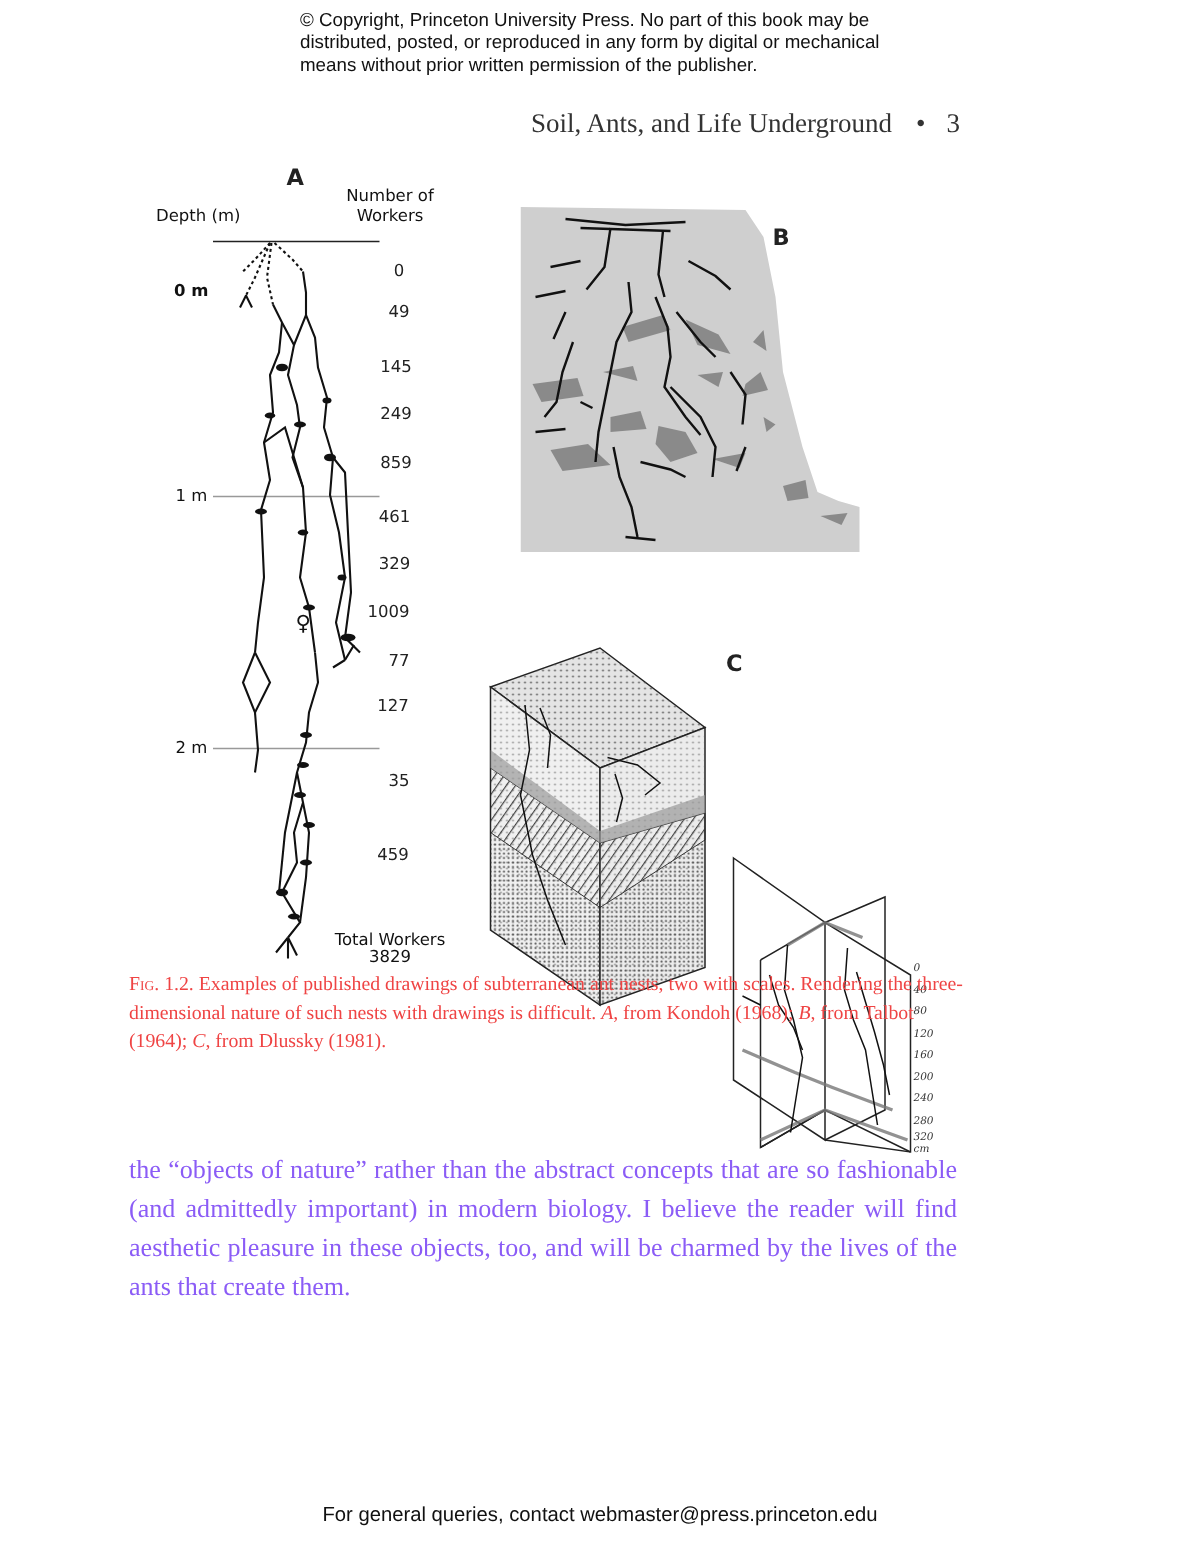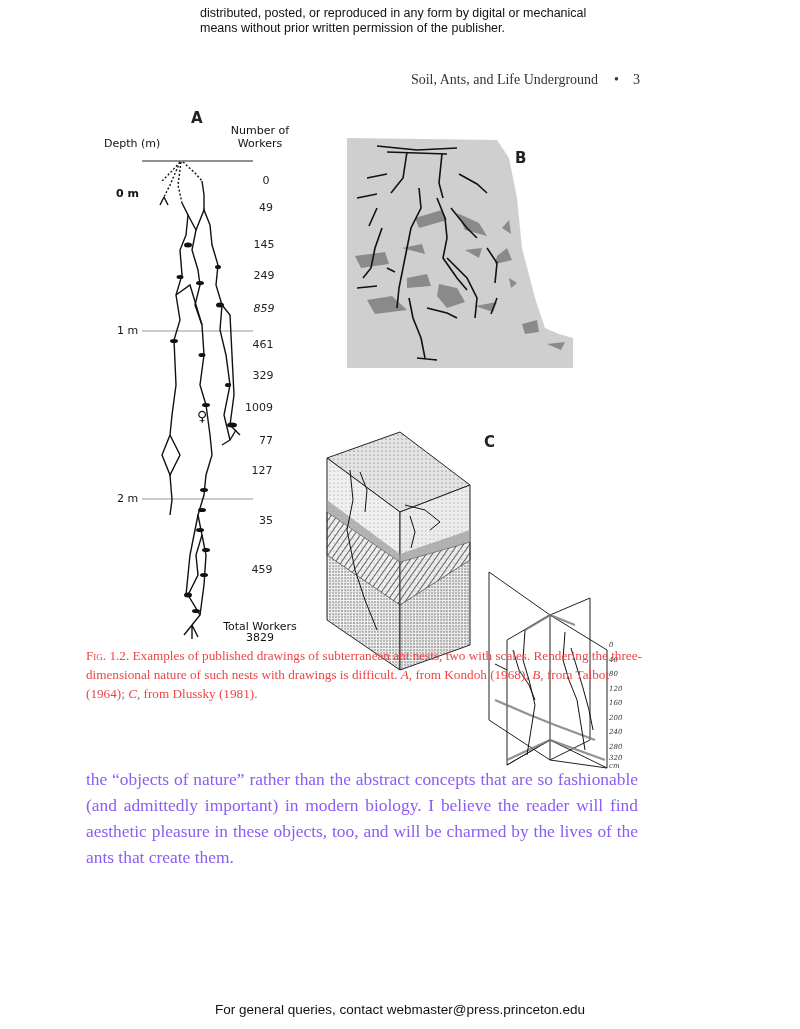--- a/index.html
+++ b/index.html
@@ -3,21 +3,21 @@
 <meta charset="utf-8">
 <style>
   html, body { margin: 0; padding: 0; background: #ffffff; }
   body { width: 800px; height: 1029px; position: relative; overflow: hidden; color: #222; }
   .copyright {
     position: absolute; left: 200px; top: 6px; width: 420px;
     font-family: "Liberation Sans", sans-serif; font-size: 12.5px; line-height: 15px; color: #111;
   }
   .running-head {
     position: absolute; left: 340px; top: 72px; width: 300px; text-align: right;
-    font-family: "Liberation Serif", serif; font-size: 14px; color: #333; white-space: nowrap;
+    font-family: "Liberation Serif", serif; font-size: 18px; color: #333; white-space: nowrap;
   }
   .running-head .dot { margin: 0 14px 0 16px; }
   .figure { position: absolute; left: 0; top: 100px; width: 800px; height: 580px; }
   .lbl-sans { font-family: "DejaVu Sans", sans-serif; position: absolute; color: #111; text-align: right; }
   .panel-letter { font-family: "DejaVu Sans", sans-serif; font-weight: bold; font-size: 15px; position: absolute; }
   .worker-count { font-family: "DejaVu Sans", sans-serif; font-size: 11px; position: absolute; width: 40px; text-align: center; }
   .caption {
     position: absolute; left: 86px; top: 646px; width: 560px;
     font-family: "Liberation Serif", serif; font-size: 13.2px; line-height: 19px; color: #ef4444;
   }
@@ -31,20 +31,21 @@
   .body-text p.indent { text-indent: 18px; }
   .footer {
     position: absolute; left: 0; width: 800px; top: 1002px; text-align: center;
     font-family: Liberation Sans, sans-serif; font-size: 13.5px; color: #111;
   }
 </style>
 </head>
 <body>
 
 <div class="copyright">
+  <div>© Copyright, Princeton University Press. No part of this book may be</div>
   <div>distributed, posted, or reproduced in any form by digital or mechanical</div>
   <div>means without prior written permission of the publisher.</div>
 </div>
 
 <div class="running-head">
   <span>Soil, Ants, and Life Underground</span><span class="dot">•</span><span>3</span>
 </div>
 
 <div class="figure">
 
@@ -57,21 +58,21 @@
     </div>
 
     <div class="lbl-sans" style="left:116px; top:55px; font-size:11px; font-weight:bold;margin-top:32px;">0 m</div>
     <div class="lbl-sans" style="left:117px; top:224px; font-size:11px;">1 m</div>
     <div class="lbl-sans" style="left:117px; top:392px; font-size:11px;">2 m</div>
 
     <div class="worker-count" style="left:246px; top:74px;">0</div>
     <div class="worker-count" style="left:246px; top:101px;">49</div>
     <div class="worker-count" style="left:244px; top:138px;">145</div>
     <div class="worker-count" style="left:244px; top:169px;">249</div>
-    <div class="worker-count" style="left:244px; top:202px;font-style:italic;">859</div>
+    <div class="worker-count" style="left:244px; top:202px;">859</div>
     <div class="worker-count" style="left:243px; top:238px;">461</div>
     <div class="worker-count" style="left:243px; top:269px;">329</div>
     <div class="worker-count" style="left:239px; top:301px;">1009</div>
     <div class="worker-count" style="left:246px; top:334px;">77</div>
     <div class="worker-count" style="left:242px; top:364px;">127</div>
     <div class="worker-count" style="left:246px; top:414px;">35</div>
     <div class="worker-count" style="left:242px; top:463px;">459</div>
 
     <div class="lbl-sans" style="left:218px; top:521px; width:84px; text-align:center; font-size:11px; line-height:11px;">
       <div>Total Workers</div>

